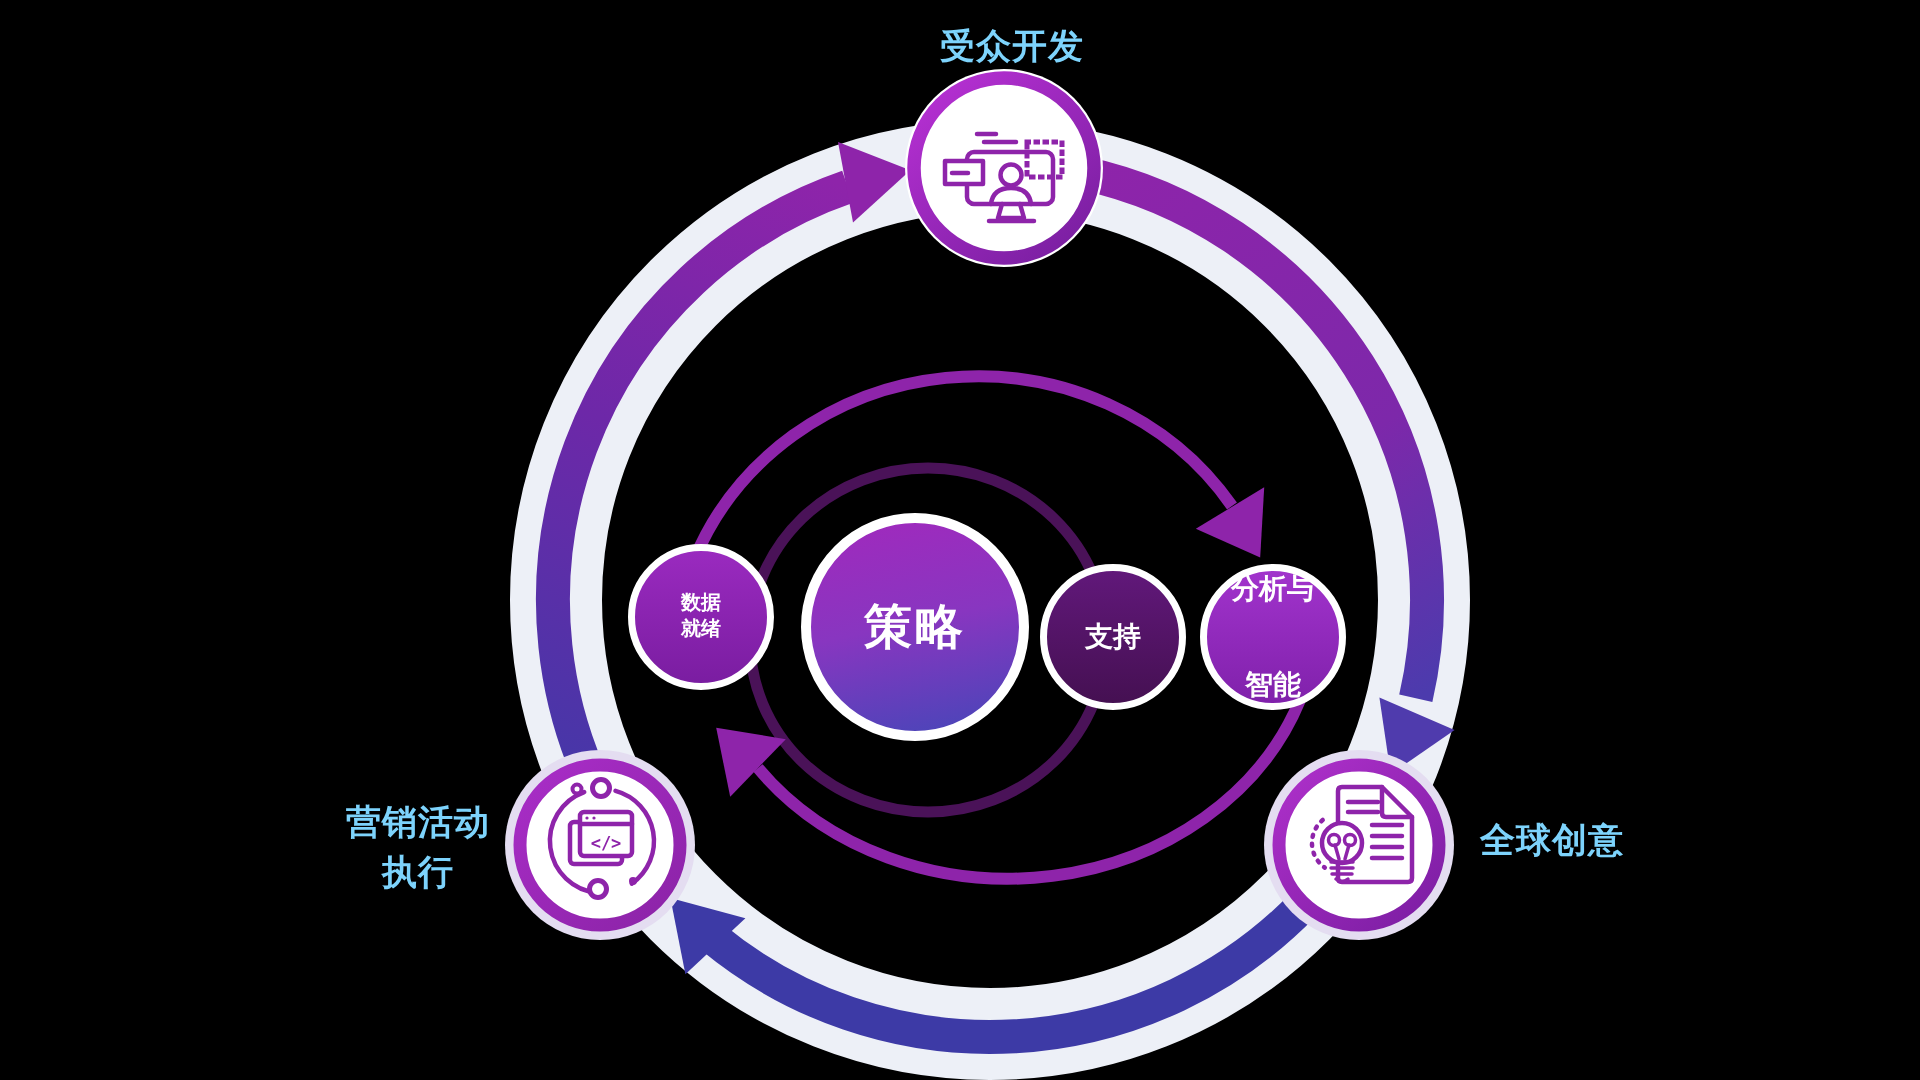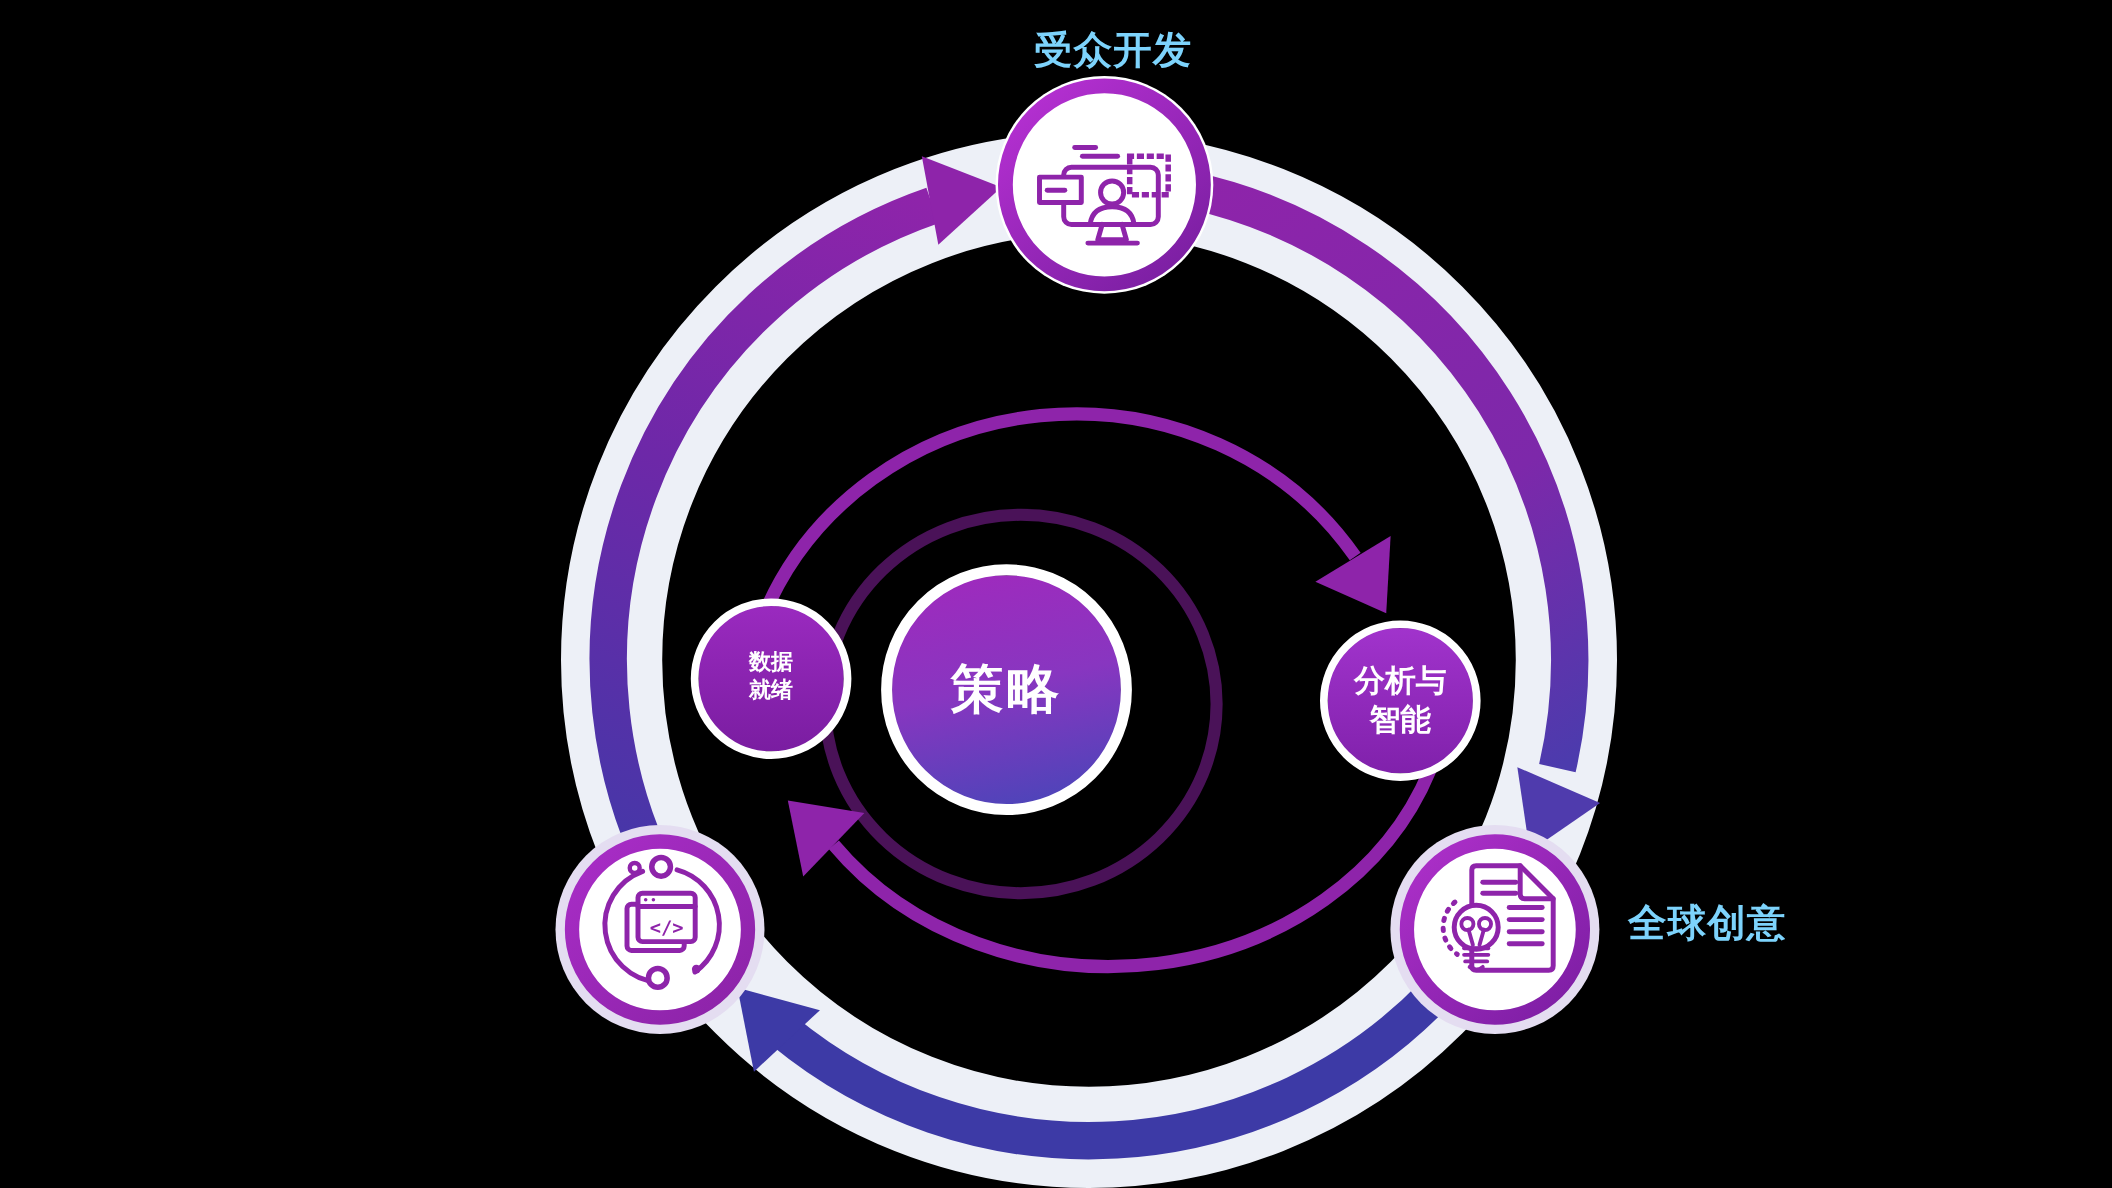--- a/index.html
+++ b/index.html
@@ -24,20 +24,21 @@
     background:linear-gradient(180deg,#9a2abf,#7a1da1);
     font-family:Liberation Mono, monospace;
   }
   #support-circle {
     left:1040px; top:564px; width:146px; height:146px; font-size:28px;
     background:linear-gradient(180deg,#61187a,#451052);
   }
   #analytics-circle {
     left:1200px; top:564px; width:146px; height:146px; font-size:28px; line-height:1.3;
     background:linear-gradient(180deg,#a133cc,#8021ab);
+    justify-content:space-between;
   }
   .cycle-label {
     position:absolute; color:#7dd3fc; font-weight:bold; font-size:35px;
     text-align:center; line-height:1.42; letter-spacing:1px; z-index:6;
   }
   #label-top   { left:812px;  top:22px;  width:400px; }
   #label-left  { left:268px;  top:798px; width:300px; }
   #label-right { left:1402px; top:816px; width:300px; }
 </style>
 </head>
@@ -154,28 +155,35 @@
 
   <div class="bubble" id="strategy-circle">
     <span>策略</span>
   </div>
 
   <div class="bubble" id="data-circle">
     <span>数据</span>
     <span>就绪</span>
   </div>
 
+  <div class="bubble" id="support-circle">
+    <span>支持</span>
+  </div>
 
   <div class="bubble" id="analytics-circle">
     <span>分析与</span>
     <span>智能</span>
   </div>
 
   <div class="cycle-label" id="label-top">
     <span>受众开发</span>
   </div>
 
+  <div class="cycle-label" id="label-left">
+    <div>营销活动</div>
+    <div>执行</div>
+  </div>
 
   <div class="cycle-label" id="label-right">
     <div>全球创意</div>
   </div>
 
 </div>
 
 </body></html>

